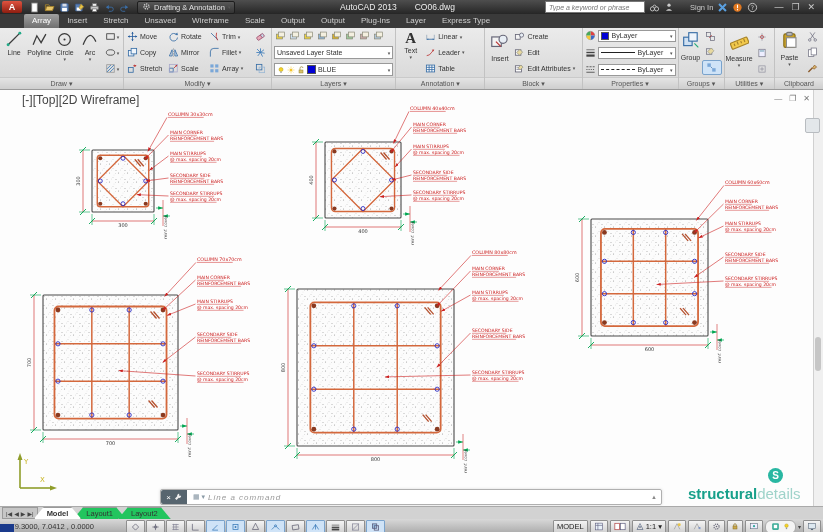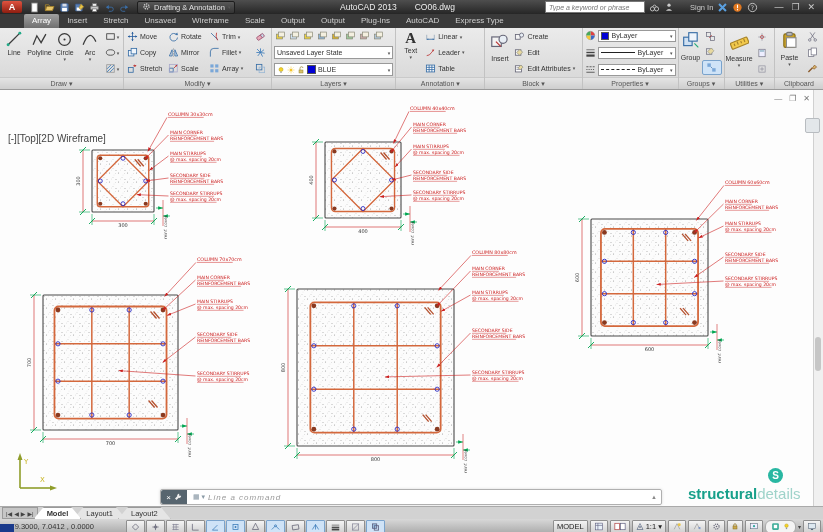--- a/index.html
+++ b/index.html
@@ -37,40 +37,40 @@
   .lrow{display:flex;gap:1px;align-items:center;height:13px;}
   .lsel{display:flex;align-items:center;height:11px;background:#fff;border:1px solid #999;font-size:7px;color:#333;padding:0 2px;gap:2px;}
   .caret{margin-left:auto;font-size:5px;color:#555;}
   .swatch{width:7px;height:7px;background:#0000d4;border:1px solid #555;}
   .prow{display:flex;align-items:center;gap:2px;height:13px;}
   .pbox{display:flex;align-items:center;width:72px;height:10px;background:#fff;border:1px solid #999;font-size:7px;color:#333;padding:0 2px;gap:3px;}
   .dash{display:inline-block;width:34px;border-top:1px solid #222;}
   
   .canvas{position:relative;height:416px;background:#fdfdfd;overflow:hidden;}
   #dwg{position:absolute;left:0;top:0;}
-  .vplabel{position:absolute;left:8px;top:3px;font-size:10px;color:#444;z-index:5;margin-top:40px;}
+  .vplabel{position:absolute;left:22px;top:3px;font-size:12px;color:#444;z-index:5;}
   .vpbtns{position:absolute;right:13px;top:4px;display:flex;gap:7px;color:#777;font-size:8px;z-index:5;}
   .navsq{position:absolute;right:3px;top:28px;width:13px;height:13px;background:#e3e7ea;border:1px solid #b8bcc0;border-radius:2px;z-index:5;}
   .scrollv{position:absolute;right:0;top:0;bottom:0;width:9px;background:#f0f0f0;border-left:1px solid #d0d0d0;z-index:4;}
   .scrollv .thumb{position:absolute;left:1px;width:6px;height:34px;top:247px;background:#c6c6c6;border-radius:3px;}
   .watermark{position:absolute;left:688px;top:378px;width:125px;z-index:5;}
   .wm-logo{margin-left:80px;width:15px;height:15px;border-radius:50%;background:#29b7a2;color:#fff;font-size:10px;font-weight:bold;text-align:center;line-height:15px;}
   .wm-text{font-size:15px;margin-top:2px;letter-spacing:0;}
   .wm-text b{color:#17a08a;}
   .wm-text span{color:#9fd3ca;}
   
   .cmdline{position:absolute;left:160px;top:399px;width:500px;height:14px;display:flex;align-items:center;background:rgba(255,255,255,.96);border:1px solid #b0b0b0;border-radius:2px;z-index:6;box-shadow:0 0 3px rgba(0,0,0,.15);}
   .cmdchip{width:26px;height:14px;background:#57656f;display:flex;align-items:center;justify-content:center;gap:3px;color:#fff;font-size:8px;border-radius:2px 0 0 2px;}
   .cmdico{margin:0 3px 0 6px;color:#8a9aa6;font-size:7px;}
   .cmdtext{font-size:8px;font-style:italic;color:#9a9a9a;letter-spacing:1px;}
   .cmdup{margin-left:auto;margin-right:4px;color:#888;font-size:6px;}
   
   .layoutbar{height:12px;background:#d2d2d2;display:flex;align-items:flex-end;border-top:1px solid #aaa;font-size:7.5px;}
   .lnav{display:flex;align-items:center;gap:2px;background:#c6c6c6;border:1px solid #9a9a9a;height:10px;padding:0 3px;margin:0 4px 0 2px;color:#444;font-size:6px;}
-  .ltab{height:11px;line-height:11px;padding:0 12px;background:#e5e5e5;border:1px solid #999;border-bottom:none;color:#333;clip-path:polygon(10px 0,calc(100% - 10px) 0,100% 100%,0 100%);margin-left:-8px;}
+  .ltab{height:11px;line-height:11px;padding:0 12px;background:#22c55e;border:1px solid #999;border-bottom:none;color:#333;clip-path:polygon(10px 0,calc(100% - 10px) 0,100% 100%,0 100%);margin-left:-8px;}
   .ltab.on{background:#fff;font-weight:bold;z-index:2;}
   
   .statusbar{height:15px;background:linear-gradient(#d8d8d8,#a9a9a9);display:flex;align-items:center;font-size:8px;color:#222;padding:0 2px;position:relative;}
   .coords{width:118px;padding-left:6px;font-size:7.5px;color:#333;white-space:nowrap;}
   .tg{width:17px;height:12px;border:1px solid #8f8f8f;background:linear-gradient(#f4f4f4,#cfcfcf);margin-right:1px;display:flex;align-items:center;justify-content:center;border-radius:1px;}
   .tg.on{background:#cfe3f7;border-color:#7aa3cc;}
   .sright{margin-left:auto;display:flex;align-items:center;gap:2px;}
   .sbtn{height:12px;border:1px solid #8f8f8f;background:linear-gradient(#f4f4f4,#cfcfcf);display:flex;align-items:center;justify-content:center;padding:0 3px;font-size:7.5px;color:#222;border-radius:1px;}
   .pill{display:flex;align-items:center;gap:3px;background:#f4f4f4;border:1px solid #aaa;border-radius:6px;height:12px;padding:0 5px;}
   .taskcorner{position:absolute;left:0;bottom:0;width:14px;height:10px;background:#1a3a8c;}
@@ -189,21 +189,21 @@
   <div class="tabbar">
       <div class="rtab on">Array</div>
       <div class="rtab">Insert</div>
       <div class="rtab">Stretch</div>
       <div class="rtab">Unsaved</div>
       <div class="rtab">Wireframe</div>
       <div class="rtab">Scale</div>
       <div class="rtab">Output</div>
       <div class="rtab">Output</div>
       <div class="rtab">Plug-ins</div>
-      <div class="rtab">AutoCAD</div>
+      <div class="rtab">Layer</div>
       <div class="rtab">Express Type</div>
     </div>
 
   <div class="ribbon">
     <div class="panel" style="width:124px">
       <div class="pbody">
           <div class="bigbtn">
             <span style="line-height: 0;"><svg width="17" height="17" viewBox="0 0 16 16" fill="none" stroke-width="1.2">
                 <line x1="2" y1="13" x2="13" y2="2" stroke="#3a3a3a"></line>
                 <circle cx="2" cy="13" r="1.4" fill="#2a8" stroke="none"></circle>

